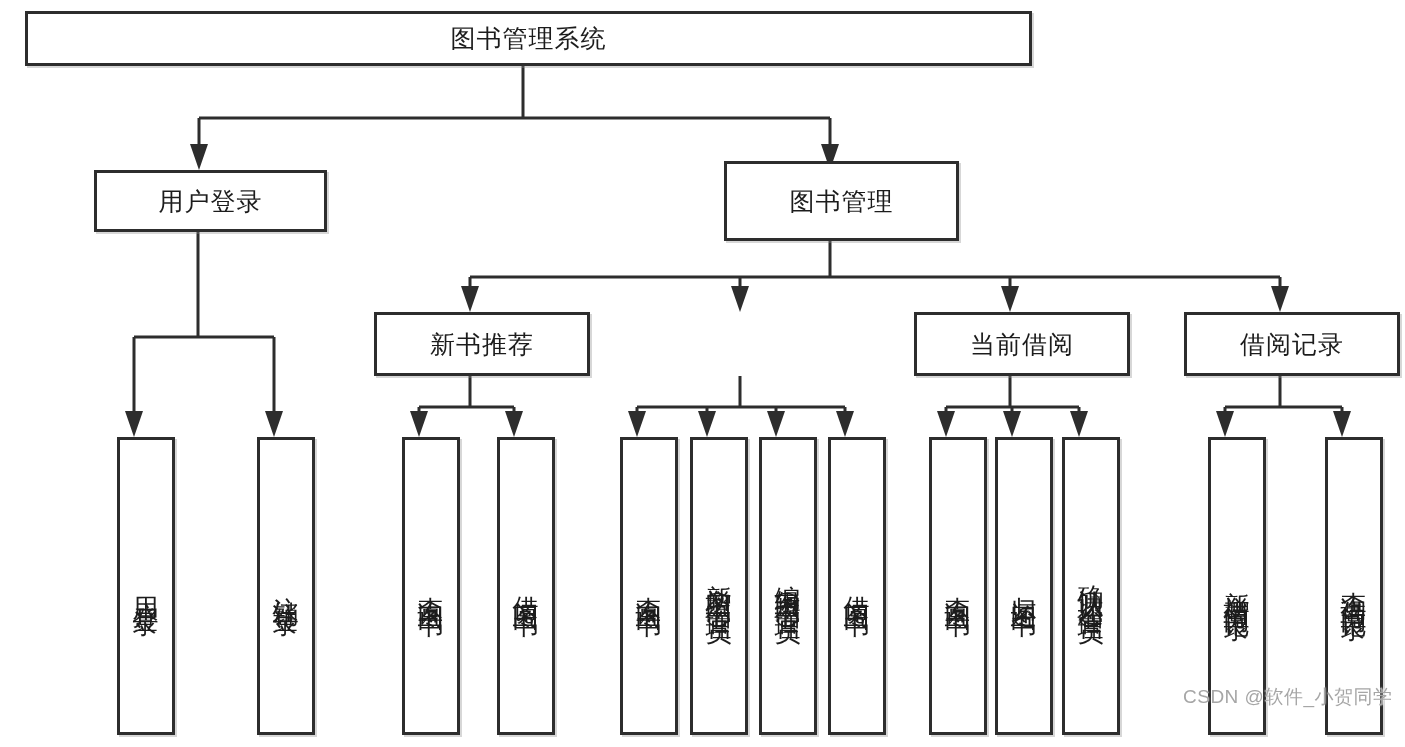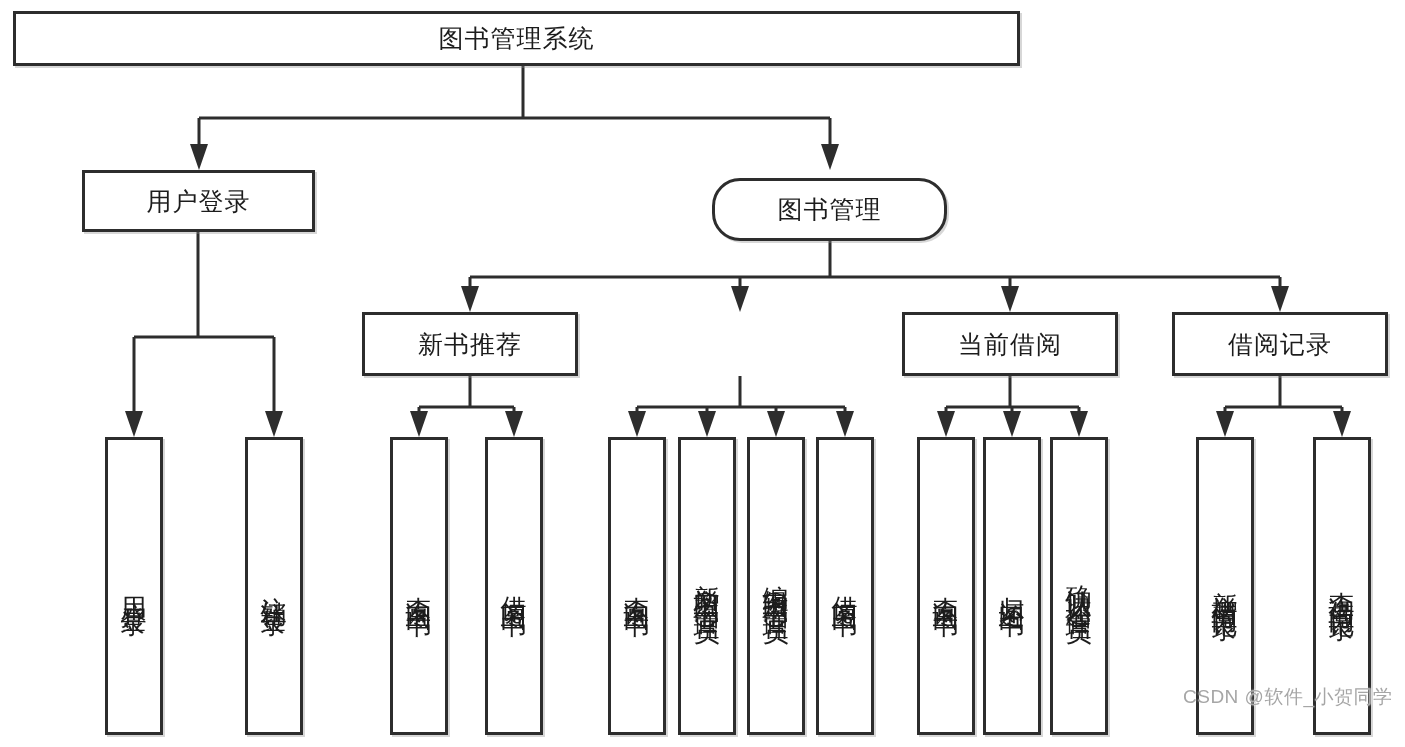--- a/index.html
+++ b/index.html
@@ -25,20 +25,21 @@
   }
   .node {
     position: absolute;
     box-sizing: border-box;
     border: 3px solid #2d2d2d;
     background: #ffffff;
     display: flex;
     align-items: center;
     justify-content: center;
     box-shadow: 2px 2px 0 rgba(140,140,140,0.35);
+    margin-left: 12px;
   }
   .node .lbl {
     font-size: 25px;
     letter-spacing: 1px;
     color: #1c1c1c;
     white-space: nowrap;
   }
   .leaf .lbl {
     writing-mode: vertical-rl;
     text-orientation: mixed;
@@ -99,21 +100,21 @@
     </g>
   </svg>
 
   <div class="node" style="left:13px; top:11px; width:1007px; height:55px;">
     <span class="lbl">图书管理系统</span>
   </div>
 
   <div class="node" style="left:82px; top:170px; width:233px; height:62px;">
     <span class="lbl">用户登录</span>
   </div>
-  <div class="node" style="left:712px; top:178px; width:235px; height:63px;border-radius:28px;">
+  <div class="node" style="left:712px; top:161px; width:235px; height:80px;">
     <span class="lbl">图书管理</span>
   </div>
 
   <div class="node" style="left:362px; top:312px; width:216px; height:64px;text-align:center;">
     <span class="lbl">新书推荐</span>
   </div>
   <div class="node" style="left:1172px; top:312px; width:216px; height:64px;">
     <span class="lbl">借阅记录</span>
   </div>
   <div class="node" style="left:902px; top:312px; width:216px; height:64px;">

